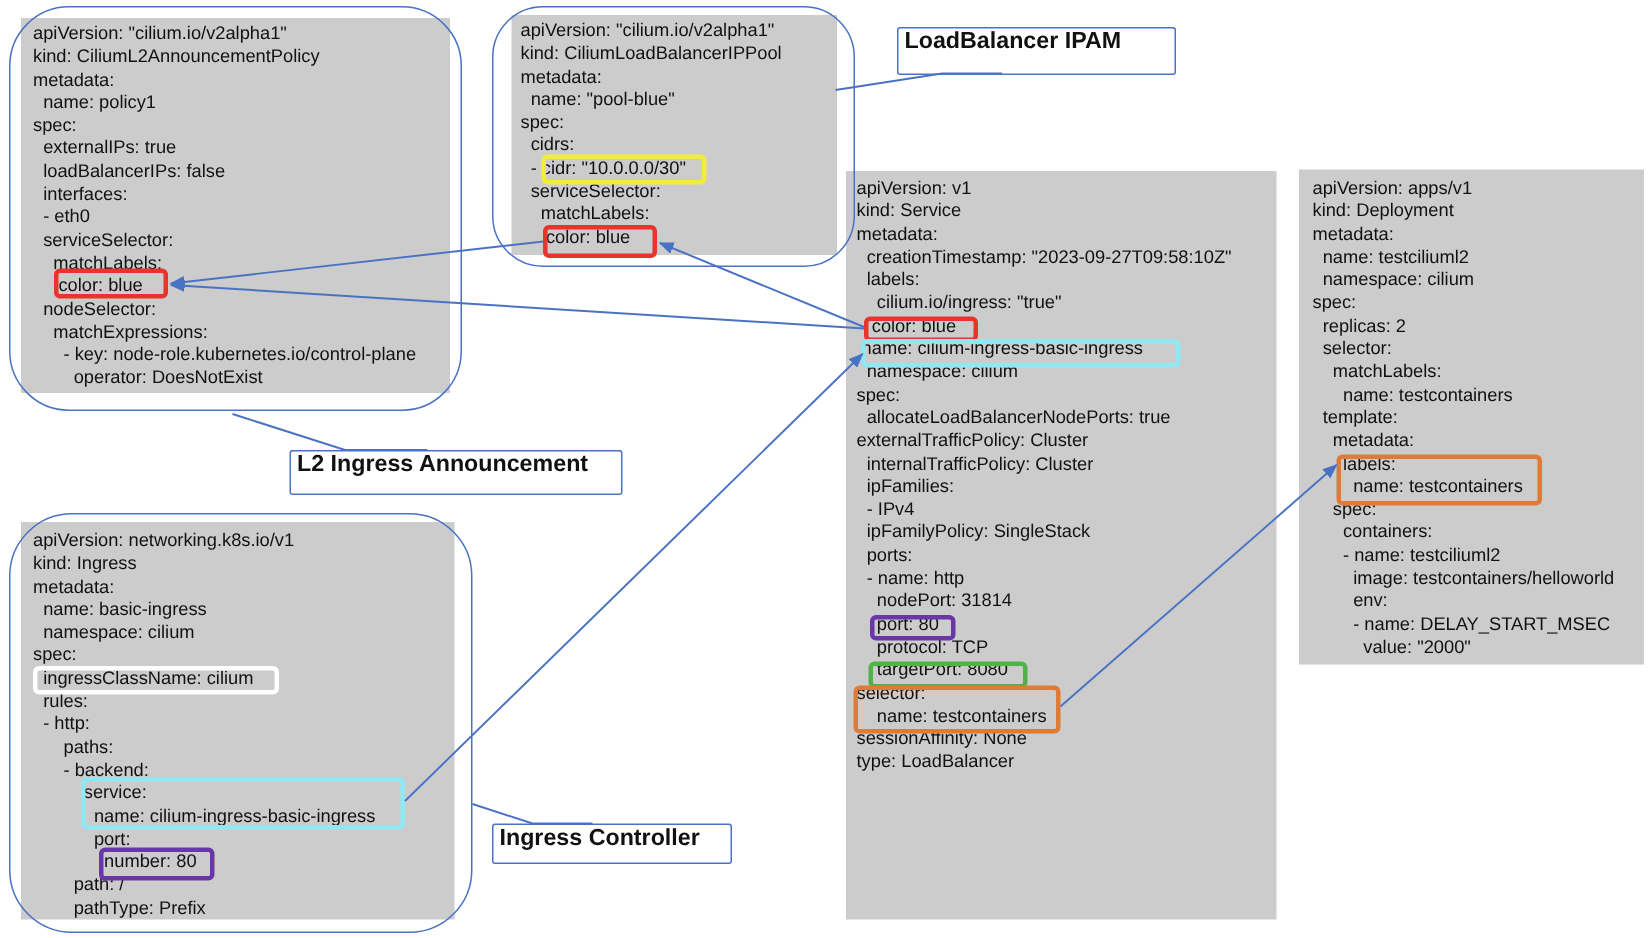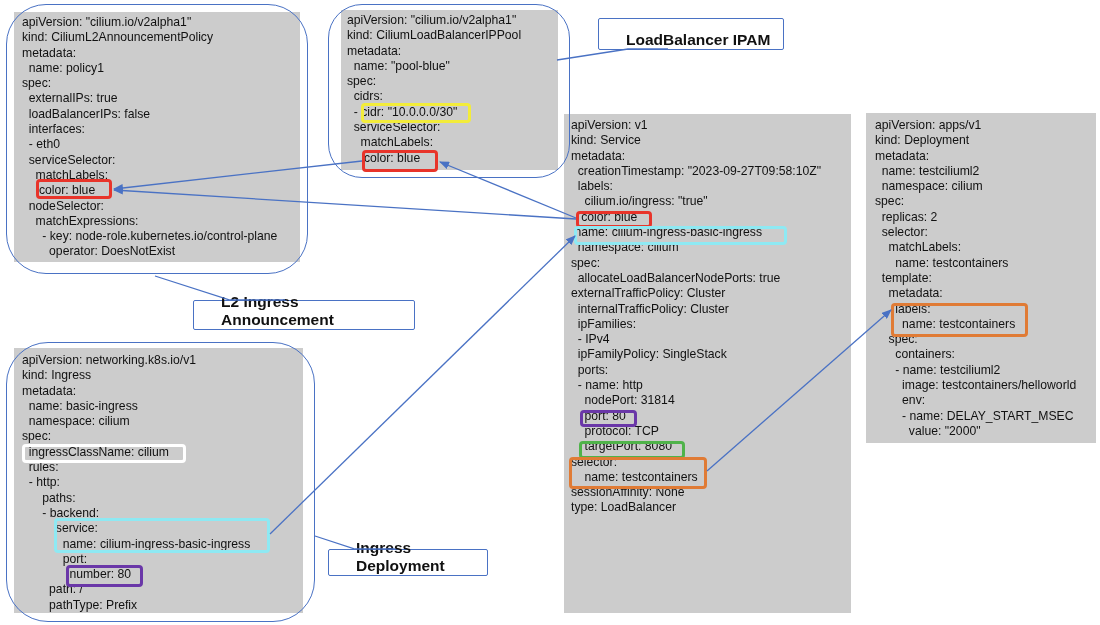--- a/index.html
+++ b/index.html
@@ -5,21 +5,21 @@
   html, body { margin:0; padding:0; background:#ffffff; }
   body { width:1100px; height:625px; position:relative; overflow:hidden;
          font-family:"Liberation Sans", sans-serif; }
   .gray { position:absolute; background:#cccccc; }
   .code { position:absolute; font-size:12.2px; line-height:15.3px; color:#111;
           white-space:pre; }
   .code .ln { display:block; height:15.3px; }
   .bubble { position:absolute; border:1.5px solid #4a72c4; border-radius:38px; }
   .callout { position:absolute; border:1.5px solid #4a72c4; border-radius:2px;
              background:#fff; font-weight:bold; font-size:15.5px; color:#111;
-             display:flex; align-items:flex-end; padding-left:27px; box-sizing:border-box; }
+             display:flex; align-items:flex-start; padding-left:4px; box-sizing:border-box; }
   .hl { position:absolute; border-radius:4px; box-sizing:border-box; }
   .hl-red { border:3px solid #e8342a; }
   .hl-yellow { border:3px solid #f3ec3a; }
   .hl-cyan { border:3px solid #8ee9f3; }
   .hl-white { border:3px solid #ffffff; }
   .hl-purple { border:3px solid #6a37a8; }
   .hl-green { border:3px solid #4fb34a; }
   .hl-orange { border:3px solid #e07b35; }
   svg.overlay { position:absolute; left:0; top:0; pointer-events:none; }
 </style>
@@ -36,21 +36,21 @@
 <div class="bubble" style="left:328px;top:4px;width:240px;height:172px;border-radius:34px;"></div>
 <div class="bubble" style="left:6px;top:342px;width:307px;height:278px;border-radius:42px;"></div>
 
 <div class="callout" style="left:598px;top:18px;width:186px;height:32px;">
   <span>LoadBalancer IPAM</span>
 </div>
 <div class="callout" style="left:193px;top:300px;width:222px;height:30px;">
   <span>L2 Ingress Announcement</span>
 </div>
 <div class="callout" style="left:328px;top:549px;width:160px;height:27px;">
-  <span>Ingress Deployment</span>
+  <span>Ingress Controller</span>
 </div>
 
 <div class="code" style="left:22px;top:15px;" id="code-l2"><span class="ln">apiVersion: "cilium.io/v2alpha1"</span><span class="ln">kind: CiliumL2AnnouncementPolicy</span><span class="ln">metadata:</span><span class="ln">  name: policy1</span><span class="ln">spec:</span><span class="ln">  externalIPs: true</span><span class="ln">  loadBalancerIPs: false</span><span class="ln">  interfaces:</span><span class="ln">  - eth0</span><span class="ln">  serviceSelector:</span><span class="ln">    matchLabels:</span><span class="ln">     color: blue</span><span class="ln">  nodeSelector:</span><span class="ln">    matchExpressions:</span><span class="ln">      - key: node-role.kubernetes.io/control-plane</span><span class="ln">        operator: DoesNotExist</span></div>
 <div class="code" style="left:347px;top:13px;" id="code-pool"><span class="ln">apiVersion: "cilium.io/v2alpha1"</span><span class="ln">kind: CiliumLoadBalancerIPPool</span><span class="ln">metadata:</span><span class="ln">  name: "pool-blue"</span><span class="ln">spec:</span><span class="ln">  cidrs:</span><span class="ln">  - cidr: "10.0.0.0/30"</span><span class="ln">  serviceSelector:</span><span class="ln">    matchLabels:</span><span class="ln">     color: blue</span></div>
 <div class="code" style="left:571px;top:118px;" id="code-svc"><span class="ln">apiVersion: v1</span><span class="ln">kind: Service</span><span class="ln">metadata:</span><span class="ln">  creationTimestamp: "2023-09-27T09:58:10Z"</span><span class="ln">  labels:</span><span class="ln">    cilium.io/ingress: "true"</span><span class="ln">   color: blue</span><span class="ln"> name: cilium-ingress-basic-ingress</span><span class="ln">  namespace: cilium</span><span class="ln">spec:</span><span class="ln">  allocateLoadBalancerNodePorts: true</span><span class="ln">externalTrafficPolicy: Cluster</span><span class="ln">  internalTrafficPolicy: Cluster</span><span class="ln">  ipFamilies:</span><span class="ln">  - IPv4</span><span class="ln">  ipFamilyPolicy: SingleStack</span><span class="ln">  ports:</span><span class="ln">  - name: http</span><span class="ln">    nodePort: 31814</span><span class="ln">    port: 80</span><span class="ln">    protocol: TCP</span><span class="ln">    targetPort: 8080</span><span class="ln">selector:</span><span class="ln">    name: testcontainers</span><span class="ln">sessionAffinity: None</span><span class="ln">type: LoadBalancer</span></div>
 <div class="code" style="left:875px;top:118px;" id="code-dep"><span class="ln">apiVersion: apps/v1</span><span class="ln">kind: Deployment</span><span class="ln">metadata:</span><span class="ln">  name: testciliuml2</span><span class="ln">  namespace: cilium</span><span class="ln">spec:</span><span class="ln">  replicas: 2</span><span class="ln">  selector:</span><span class="ln">    matchLabels:</span><span class="ln">      name: testcontainers</span><span class="ln">  template:</span><span class="ln">    metadata:</span><span class="ln">      labels:</span><span class="ln">        name: testcontainers</span><span class="ln">    spec:</span><span class="ln">      containers:</span><span class="ln">      - name: testciliuml2</span><span class="ln">        image: testcontainers/helloworld</span><span class="ln">        env:</span><span class="ln">        - name: DELAY_START_MSEC</span><span class="ln">          value: "2000"</span></div>
 <div class="code" style="left:22px;top:353px;" id="code-ing"><span class="ln">apiVersion: networking.k8s.io/v1</span><span class="ln">kind: Ingress</span><span class="ln">metadata:</span><span class="ln">  name: basic-ingress</span><span class="ln">  namespace: cilium</span><span class="ln">spec:</span><span class="ln">  ingressClassName: cilium</span><span class="ln">  rules:</span><span class="ln">  - http:</span><span class="ln">      paths:</span><span class="ln">      - backend:</span><span class="ln">          service:</span><span class="ln">            name: cilium-ingress-basic-ingress</span><span class="ln">            port:</span><span class="ln">              number: 80</span><span class="ln">        path: /</span><span class="ln">        pathType: Prefix</span></div>
 
 <div class="hl hl-red" style="left:36px;top:179px;width:76px;height:20px;"></div>
 <div class="hl hl-yellow" style="left:361px;top:103px;width:110px;height:20px;"></div>

